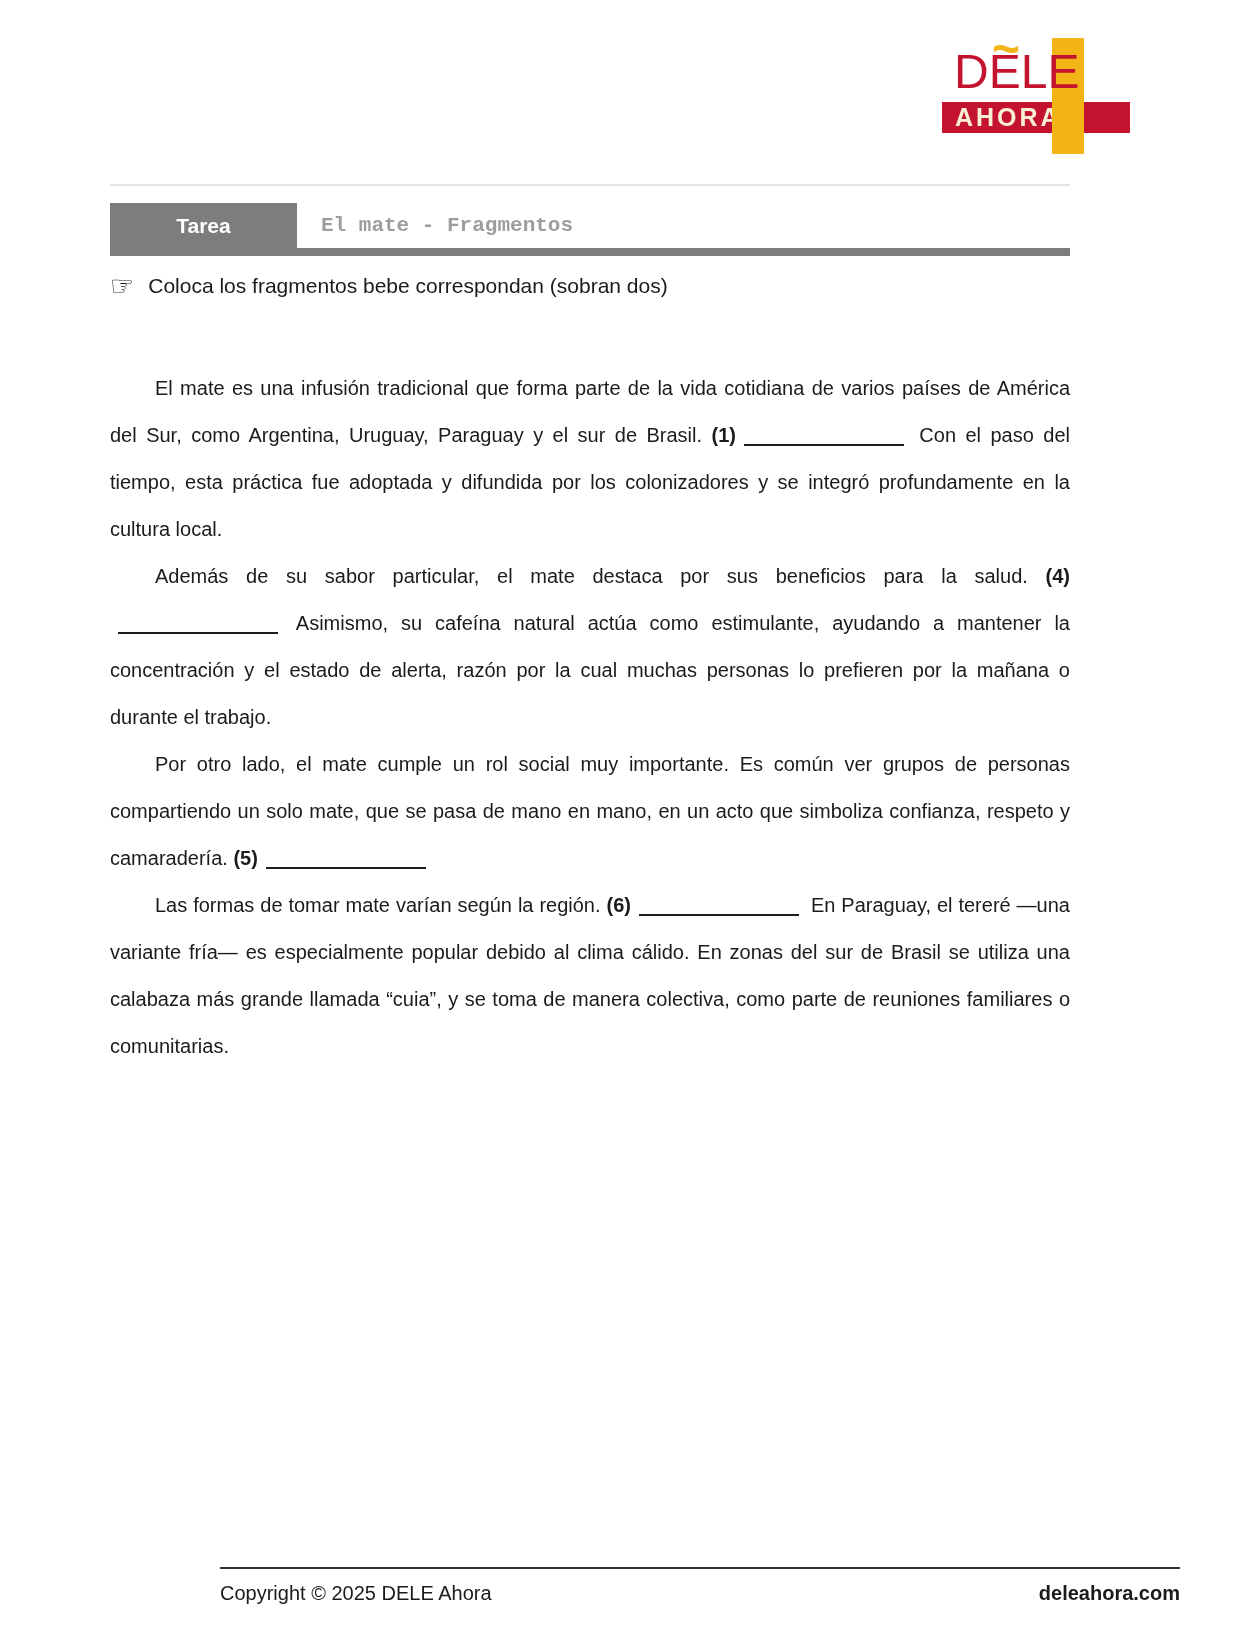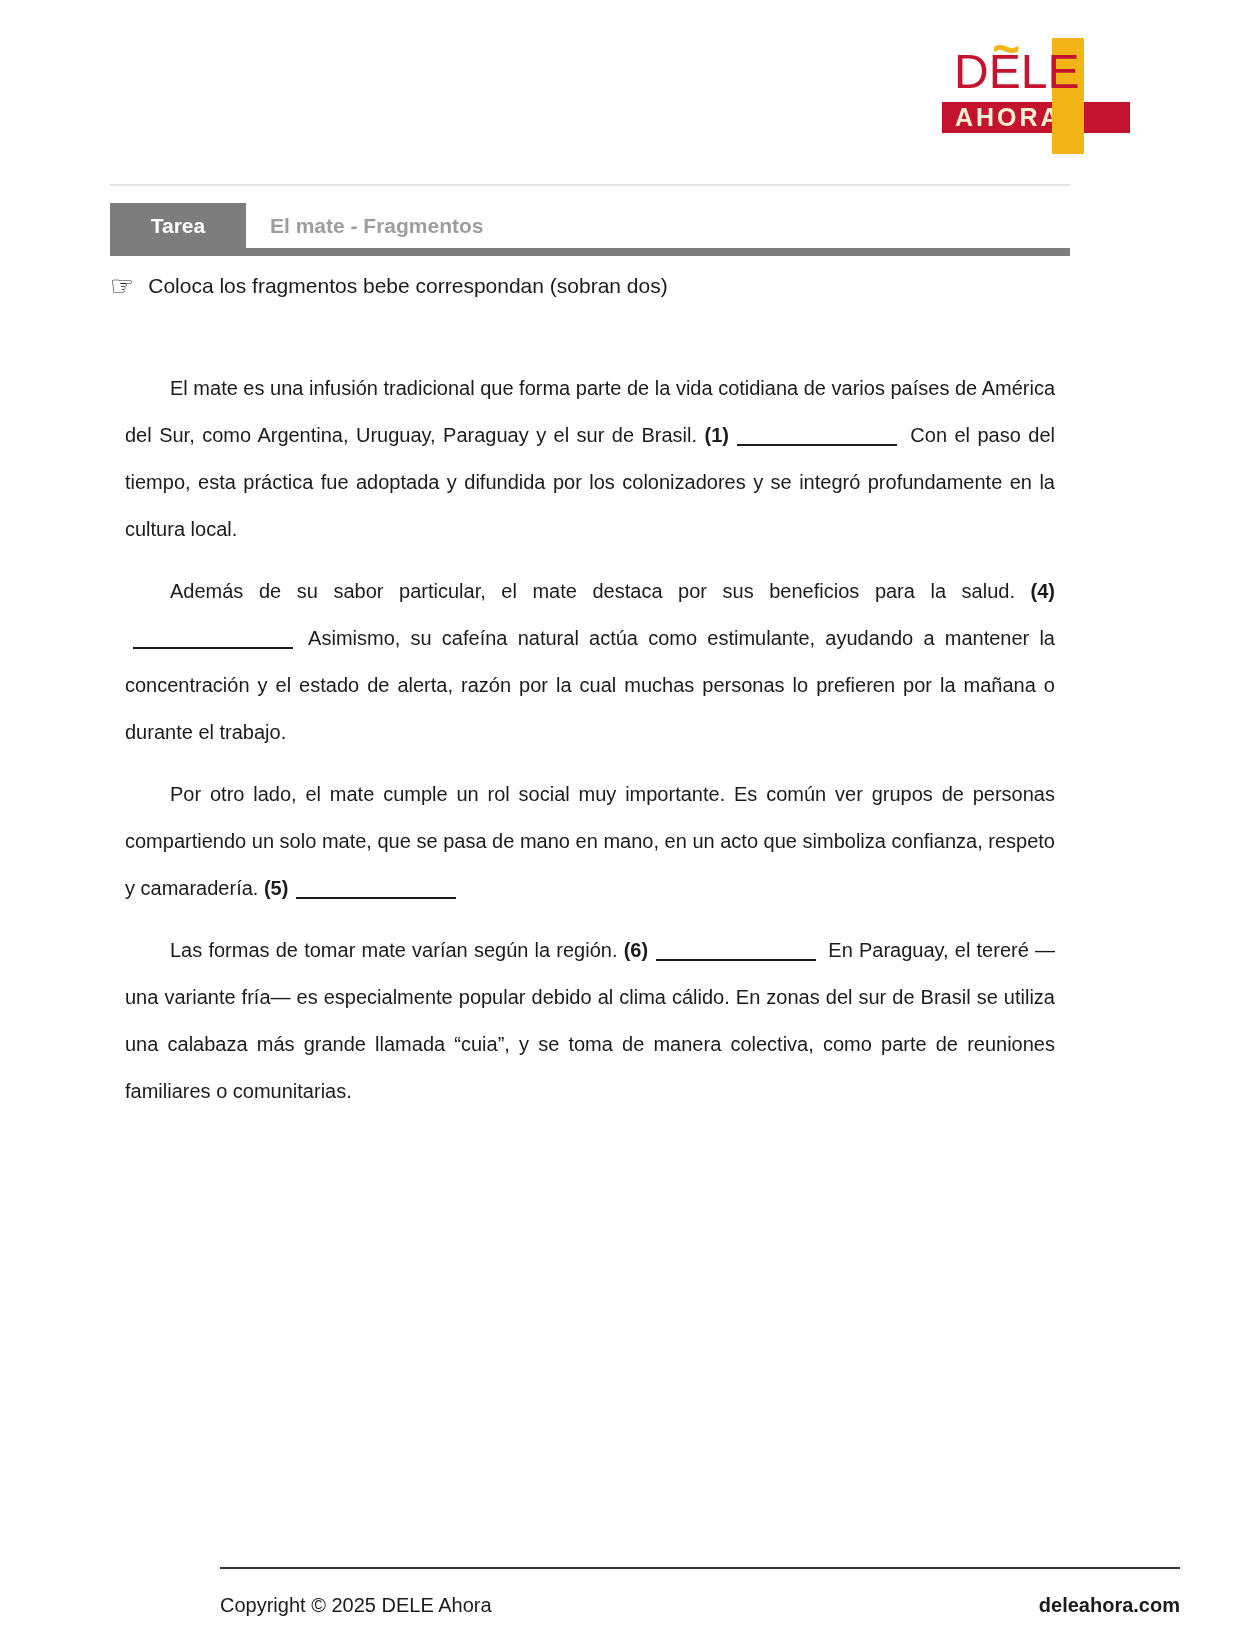--- a/index.html
+++ b/index.html
@@ -15,43 +15,43 @@
   .logo-subtitle { position:absolute; left:13px; top:1px; font-size:25px; font-weight:bold; letter-spacing:3px; color:var(--logo-cream); }
   .logo-word  { position:absolute; left:12px; top:10px; font-size:48px; line-height:48px; font-weight:normal; color:var(--logo-red); z-index:2; }
   .logo-tilde { position:absolute; left:50px; top:-17px; font-size:48px; font-weight:bold; color:var(--logo-yellow); z-index:3; }
 
   
   .content { position:absolute; left:110px; top:0; width:960px; }
 
   .topline { margin-top:184px; height:2px; background:#e4e4e4; }
   .tab-row { display:flex; align-items:stretch; margin-top:17px; height:45px; }
   .tab-box {
-    width:136px; background:var(--tab-gray); color:#ffffff;
+    width:187px; background:var(--tab-gray); color:#ffffff;
     font-size:21px; font-weight:bold;
     display:flex; align-items:center; justify-content:center;
   }
-  .tab-title { margin-left:24px; font-size:21px; font-weight:bold; color:var(--tab-title-gray); display:flex; align-items:center; }
+  .tab-title { margin-left:24px; font-size:21px; font-weight:bold; color:var(--tab-title-gray); display:flex; align-items:center;font-family:Liberation Mono, monospace; }
   .tab-bar { height:8px; background:var(--tab-gray); }
 
   .instruction { margin-top:16px; display:flex; align-items:center; gap:14px; font-size:21px; }
   .pointer-icon { font-family:"DejaVu Sans", sans-serif; font-size:27px; line-height:1; }
 
   
   .article { margin-top:66px; font-size:20px; line-height:47px; text-align:justify; }
-  .article p { margin:15px; text-indent:45px; }
+  .article p { margin:0; text-indent:45px; }
   .article strong { font-weight:bold; }
   .blank {
     display:inline-block; height:0; border-bottom:2px solid #1b1b1b;
     vertical-align:-4px; margin:0 6px 0 8px;
   }
 
   
   .footer {
     position:absolute; left:110px; top:1567px; width:960px;
-    border-top:2px solid #323232; padding-top:25px;
+    border-top:2px solid #323232; padding-top:13px;
     display:flex; justify-content:space-between; font-size:20px;
   }
   .footer-right { font-weight:bold; }
 </style>
 </head>
 <body>
 
 <div class="page">
 
   <div class="logo">

